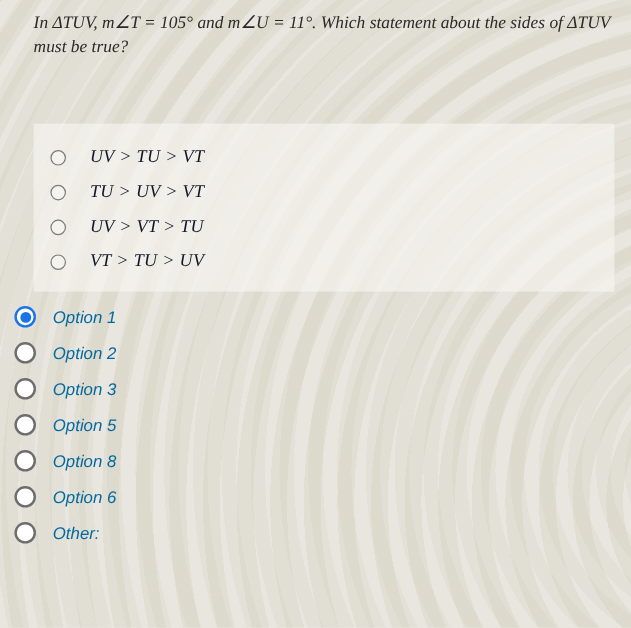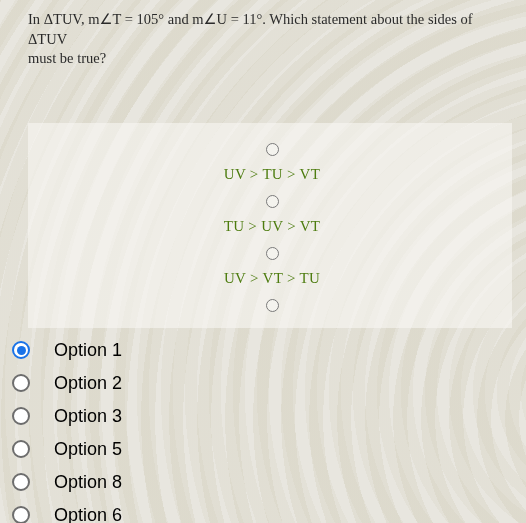--- a/index.html
+++ b/index.html
@@ -1,15 +1,15 @@
 <!DOCTYPE html>
 <html><head>
 <meta charset="utf-8">
 <style>
-  * { box-sizing: border-box; margin: 0; padding: 0; }
+  * { box-sizing: border-box; margin: 0; padding: 0; font-style: italic; }
   body {
     width: 526px;
     height: 523px;
     font-family: Georgia, 'Times New Roman', serif;
     background: #e8e6df;
     position: relative;
     overflow: hidden;
   }
   .moire {
     position: absolute;
@@ -31,48 +31,47 @@
   .choice-box {
     position: relative;
     z-index: 1;
     margin: 48px 14px 0 28px;
     background: rgba(248,247,243,0.6);
     padding: 14px 10px 10px 14px;
   }
   .choice-row {
     display: flex;
     align-items: center;
-    gap: 10px;
+    gap: 20px;
     padding: 6px 0;
     font-size: 15px;
-    color: #4d7c0f;
+    color: #0f172a;
     letter-spacing: 0.3px;
-    flex-direction: column;
   }
   .choice-row .r {
     width: 13px; height: 13px;
     border: 1.5px solid #7a7a7a;
     border-radius: 50%;
     flex: 0 0 auto;
     background: #f4f3ee;
   }
   .options {
     position: relative;
     z-index: 1;
     margin: 6px 0 0 0;
     padding-left: 12px;
     font-family: Arial, Helvetica, sans-serif;
   }
   .opt-row {
     display: flex;
     align-items: center;
-    gap: 24px;
+    gap: 14px;
     padding: 6px 0 6px 0;
-    font-size: 18px;
-    color: #000000;
+    font-size: 14px;
+    color: #0369a1;
   }
   .radio {
     width: 18px; height: 18px;
     border: 2px solid #1a73e8;
     border-radius: 50%;
     display: flex;
     align-items: center;
     justify-content: center;
     background: #fff;
     flex: 0 0 auto;
@@ -104,20 +103,21 @@
   <div class="choice-row">
     <span class="r"></span>
     <span>TU  &gt;  UV  &gt;  VT</span>
   </div>
   <div class="choice-row">
     <span class="r"></span>
     <span>UV  &gt;  VT  &gt;  TU</span>
   </div>
   <div class="choice-row">
     <span class="r"></span>
+    <span>VT  &gt;  TU  &gt;  UV</span>
   </div>
 </div>
 
 <div class="options">
   <div class="opt-row">
     <span class="radio">
         <span class="dot"></span>
       </span>
     <span>Option 1</span>
   </div>

